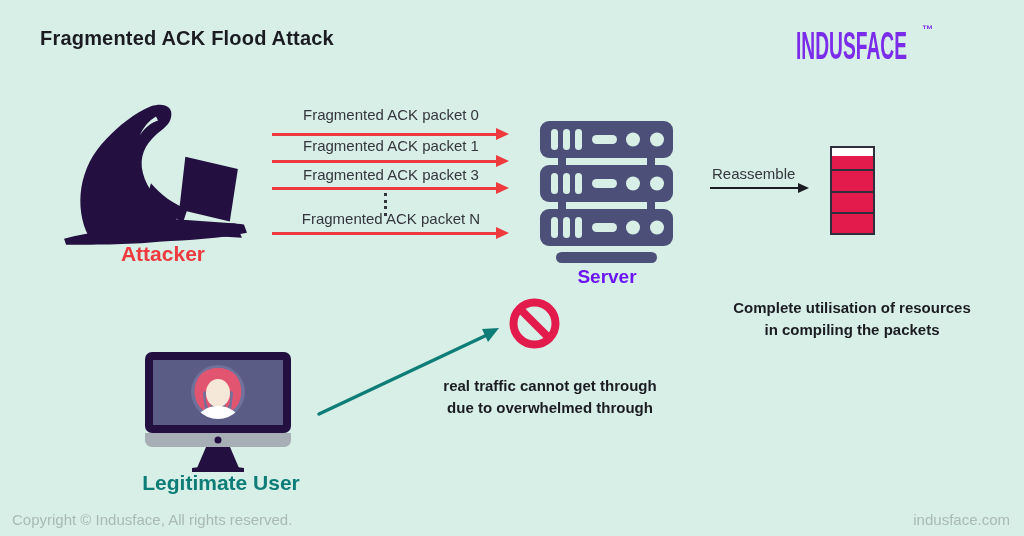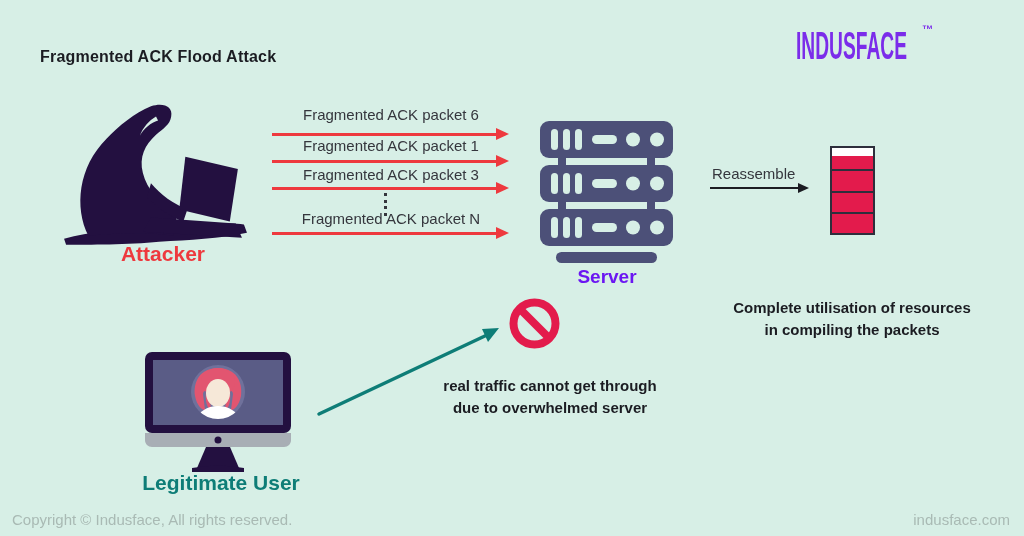--- a/index.html
+++ b/index.html
@@ -8,22 +8,22 @@
 
   .canvas {
     position: relative;
     width: 1024px; height: 536px;
     background: var(--bg);
     overflow: hidden;
   }
 
   
   .title {
-    position: absolute; left: 40px; top: 48px;
-    font-size: 16px; font-weight: 700; color: var(--ink);
+    position: absolute; left: 40px; top: 27px;
+    font-size: 20px; font-weight: 700; color: var(--ink);
     letter-spacing: 0.2px;
     text-align: center;
   }
   .logo-wrap { position: absolute; left: 796px; top: 24px; width: 160px; height: 52px; }
   .logo-text {
     display: inline-block;
     font-size: 30px; font-weight: 700; color: var(--purple);
     letter-spacing: 0px;
     transform: scale(0.64, 1.28);
     transform-origin: left top;
@@ -157,21 +157,21 @@
   <svg class="attacker-svg" viewBox="0 0 190 150">
     <path class="fill-dark" d="M6,143 C40,134 80,131 112,134 C142,130 166,126 184,129 L187,137 C160,143 130,144 100,146 C70,149 30,149 8,149 Z"></path>
     <path class="fill-dark" d="M30,140 C16,112 20,72 48,44 C60,32 76,18 92,12 C104,8 114,12 112,22 C111,30 104,34 97,40 C86,50 80,62 84,78 C88,94 100,108 118,118 L114,140 C85,136 55,138 30,140 Z"></path>
     <path class="fill-dark" d="M92,88 C102,100 114,108 128,114 L124,126 C110,121 98,112 88,102 Z"></path>
     <path class="fill-dark" d="M126,62 L178,74 L170,126 L120,114 Z"></path>
     <path class="fill-dark" d="M92,122 L176,128 L182,142 L84,136 Z"></path>
     <path class="fill-bg" d="M97,22 C90,26 84,33 81,41 C85,34 92,28 99,26 Z"></path>
   </svg>
   <div class="attacker-label">Attacker</div>
 
-  <div class="pkt-label" style="top:106px">Fragmented ACK packet 6</div>
+  <div class="pkt-label" style="top:106px">Fragmented ACK packet 0</div>
   <div class="red-arrow" style="top:133px"></div>
 
   <div class="pkt-label" style="top:137px">Fragmented ACK packet 1</div>
   <div class="red-arrow" style="top:160px"></div>
 
   <div class="pkt-label" style="top:166px">Fragmented ACK packet 3</div>
   <div class="red-arrow" style="top:187px"></div>
 
   <div class="dotted-line"></div>
 
@@ -231,21 +231,21 @@
   <svg class="teal-arrow-svg" viewBox="0 0 195 98">
     <line class="stroke-teal" x1="6" y1="91" x2="174" y2="12" stroke-width="3.5" stroke-linecap="round"></line>
     <polygon class="fill-teal" points="186,5 175,19 169,6"></polygon>
   </svg>
   <svg class="no-entry-svg" viewBox="0 0 53 53">
     <circle class="stroke-crimson" cx="26.5" cy="26.5" r="21" fill="none" stroke-width="8"></circle>
     <line class="stroke-crimson" x1="12" y1="12" x2="41" y2="41" stroke-width="8"></line>
   </svg>
   <div class="blocked-caption">
     <span>real traffic cannot get through</span><br>
-    <span>due to overwhelmed server</span>
+    <span>due to overwhelmed through</span>
   </div>
 
   <svg class="monitor-svg" viewBox="0 0 146 122">
     <rect class="fill-dark" x="0" y="0" width="146" height="81" rx="7"></rect>
     <rect class="fill-screen" x="8" y="8" width="130" height="65"></rect>
     <clipPath id="avclip">
         <circle cx="73" cy="40" r="27"></circle>
       </clipPath>
     <circle class="fill-circle" cx="73" cy="40" r="27"></circle>
     <g clip-path="url(#avclip)">

